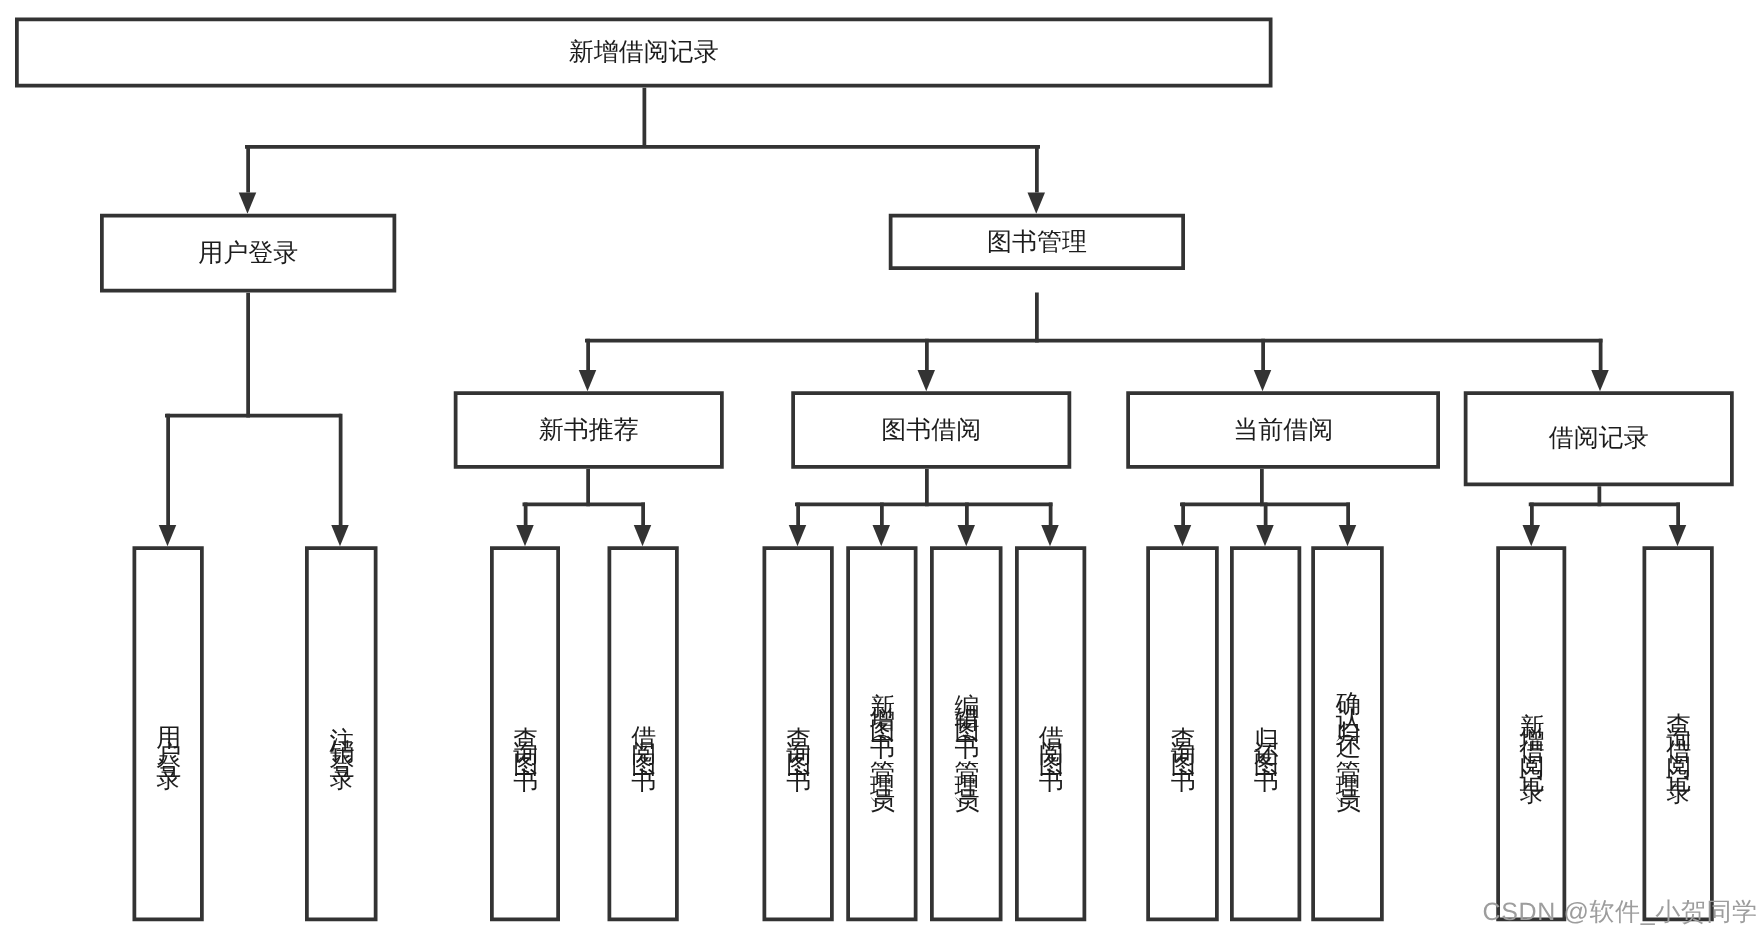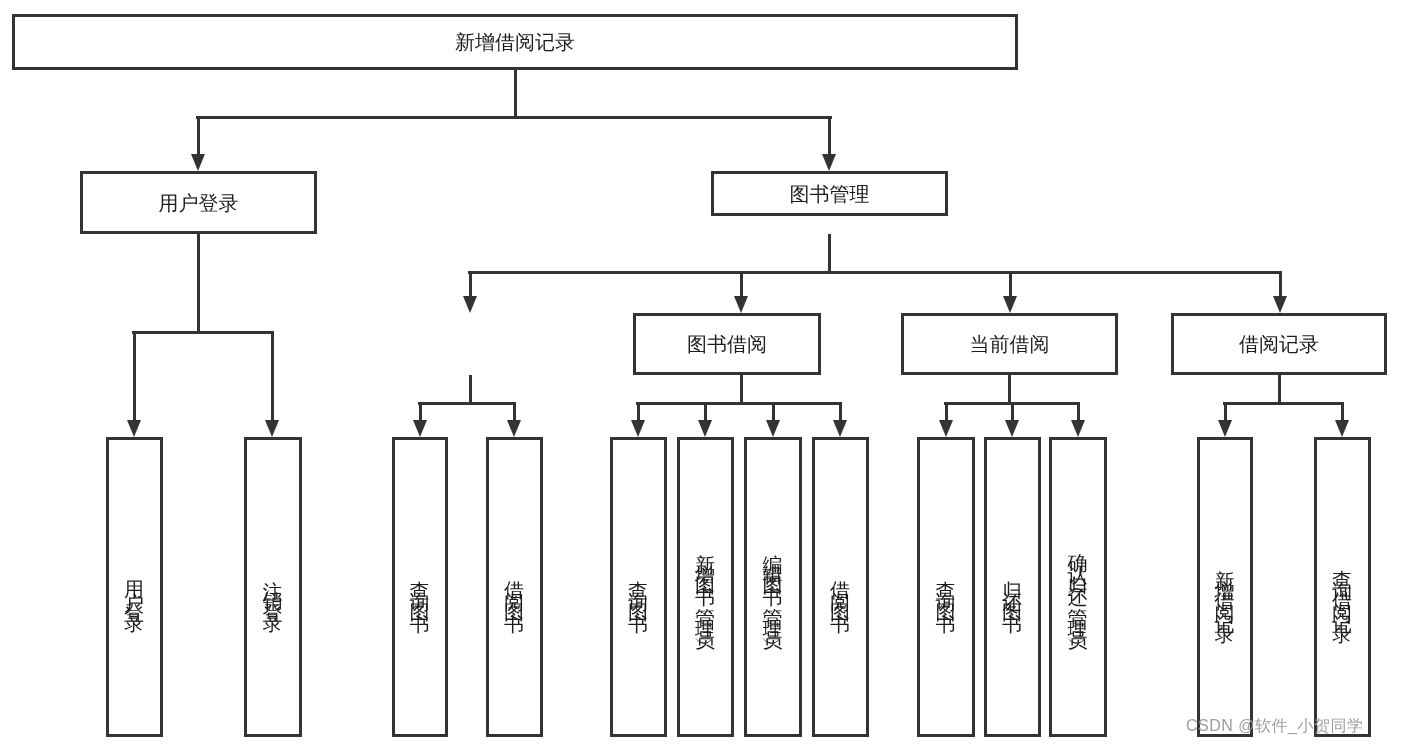--- a/index.html
+++ b/index.html
@@ -19,21 +19,21 @@
   }
   .vline,.hline{position:absolute;background:#333333;z-index:1;}
   .vline{width:3px;}
   .hline{height:3px;}
   .arrow{
     position:absolute;width:0;height:0;z-index:1;
     border-left:7px solid transparent;border-right:7px solid transparent;
     border-top:17px solid #333333;
   }
   .watermark{
-    position:absolute;left:1186px;top:716px;font-size:16px;color:#9d9d9d;
+    position:absolute;left:1186px;top:716px;font-size:20px;color:#9d9d9d;
     z-index:5;letter-spacing:0.5px;white-space:nowrap;
   }
 </style>
 </head>
 <body>
 
 <div class="canvas">
 
   <div class="node" style="left:12px;top:14px;width:1006px;height:56px;">
     <span>新增借阅记录</span>
@@ -64,27 +64,30 @@
   <div class="hline" style="left:468px;top:271px;width:814px;"></div>
   <div class="vline" style="left:469px;top:271px;height:25px;"></div>
   <div class="vline" style="left:740px;top:271px;height:25px;"></div>
   <div class="vline" style="left:1009px;top:271px;height:25px;"></div>
   <div class="vline" style="left:1279px;top:271px;height:25px;"></div>
   <div class="arrow" style="left:463px;top:296px;"></div>
   <div class="arrow" style="left:734px;top:296px;"></div>
   <div class="arrow" style="left:1003px;top:296px;"></div>
   <div class="arrow" style="left:1273px;top:296px;"></div>
 
-  <div class="node" style="left:633px;top:313px;width:188px;height:62px;">
+  <div class="node" style="left:363px;top:313px;width:216px;height:62px;">
+    <span>新书推荐</span>
+  </div>
+  <div class="node" style="left:633px;top:313px;width:224px;height:62px;">
     <span>图书借阅</span>
   </div>
-  <div class="node" style="left:901px;top:313px;width:217px;height:62px;">
+  <div class="node" style="left:901px;top:313px;width:251px;height:62px;">
     <span>当前借阅</span>
   </div>
-  <div class="node" style="left:1171px;top:313px;width:216px;height:62px;">
+  <div class="node" style="left:1171px;top:313px;width:216px;height:76px;">
     <span>借阅记录</span>
   </div>
 
   <div class="vline" style="left:469px;top:375px;height:30px;"></div>
   <div class="hline" style="left:418px;top:402px;width:98px;"></div>
   <div class="vline" style="left:419px;top:402px;height:18px;"></div>
   <div class="vline" style="left:513px;top:402px;height:18px;"></div>
   <div class="arrow" style="left:413px;top:420px;"></div>
   <div class="arrow" style="left:507px;top:420px;"></div>
 

